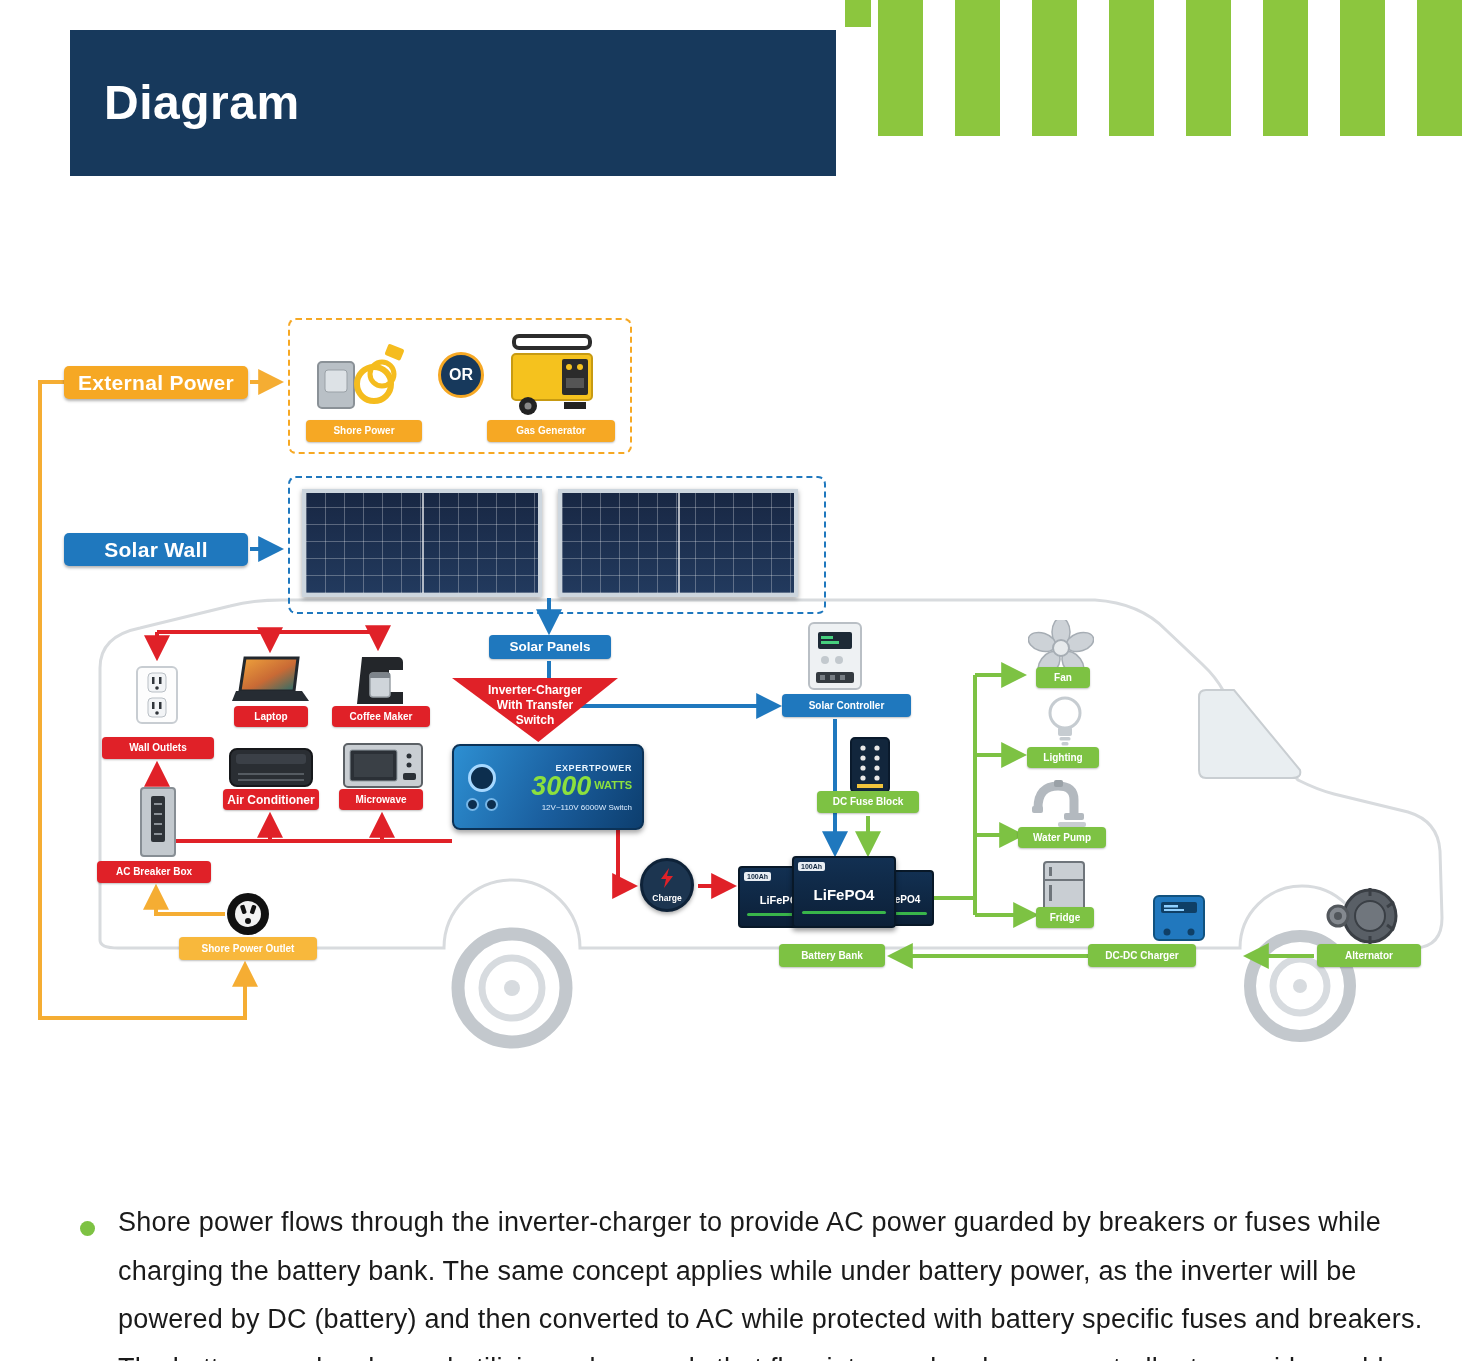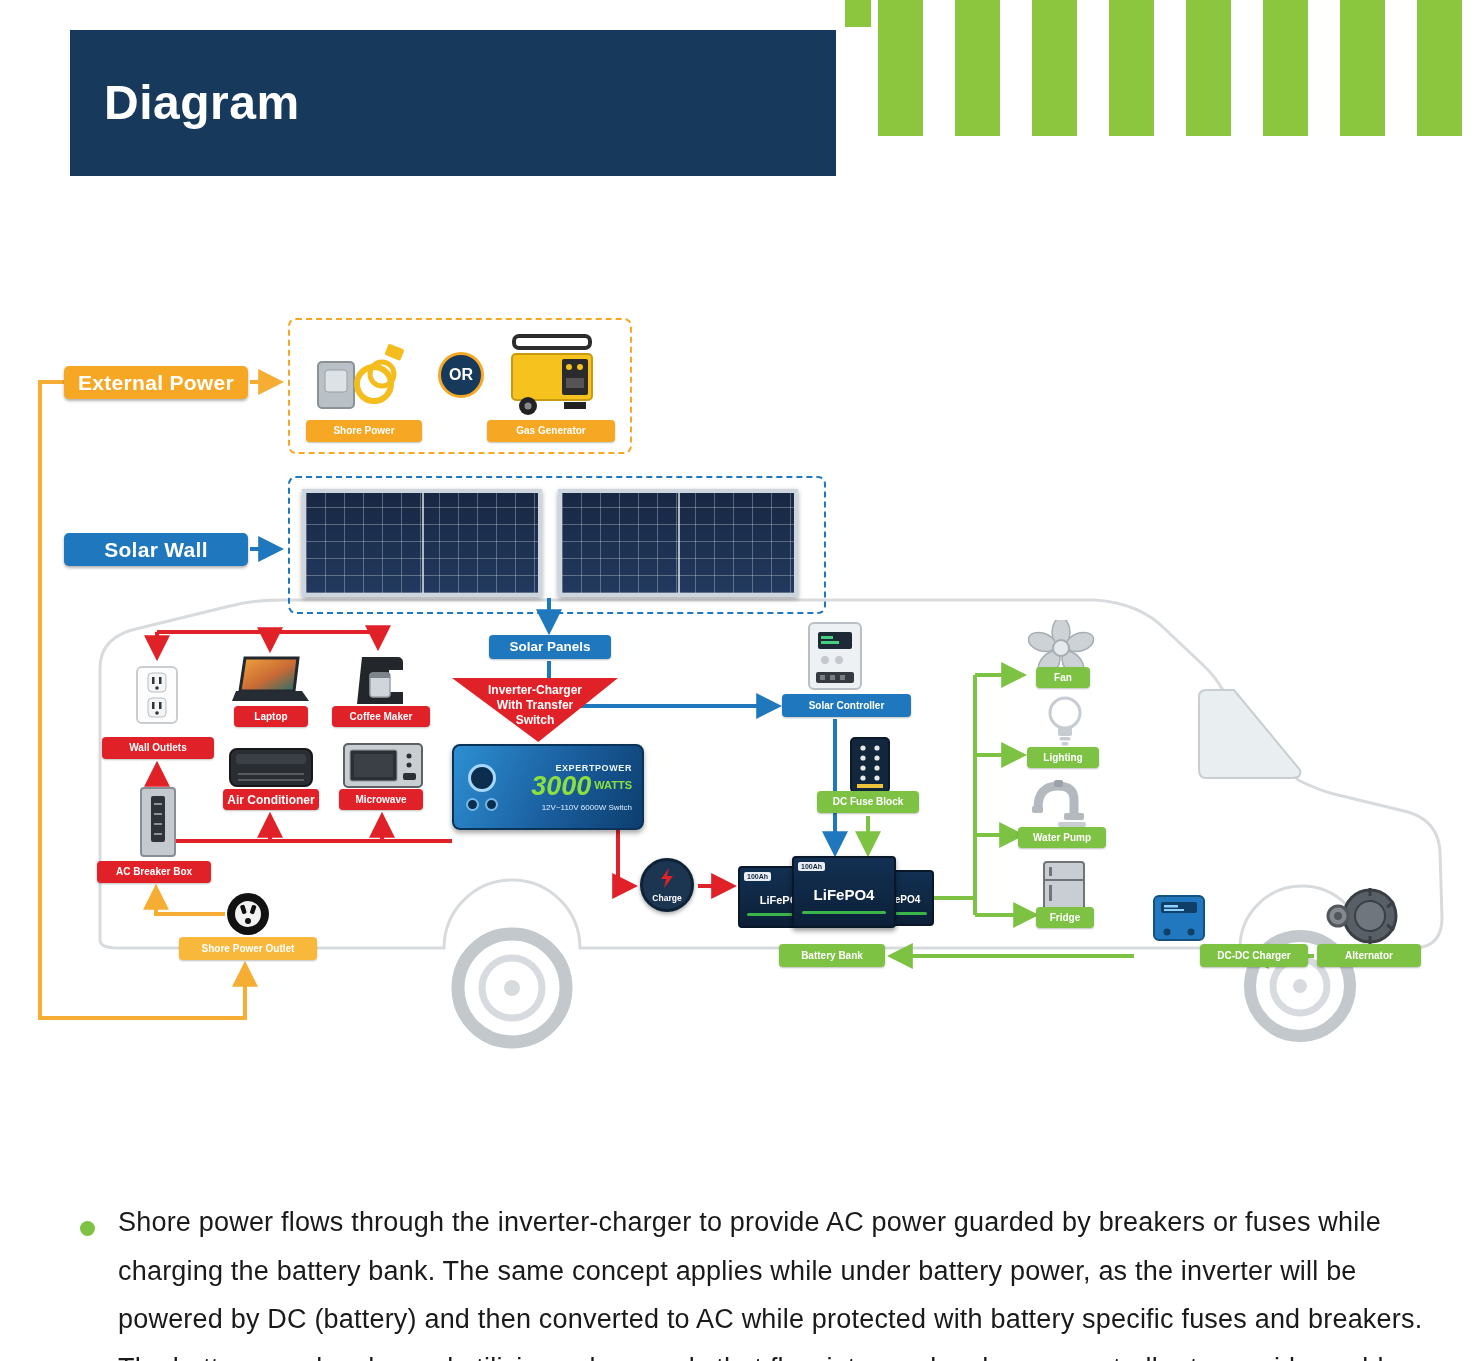--- a/index.html
+++ b/index.html
@@ -437,21 +437,21 @@
   <div class="abs icon" style="left:1152px;top:892px">
     <svg width="54" height="52">
       <rect x="2" y="4" width="50" height="44" rx="5" fill="#2178be" stroke="#11527f" stroke-width="2"></rect>
       <rect x="9" y="10" width="36" height="11" rx="2" fill="#0f3f66"></rect>
       <rect x="12" y="13" width="14" height="2.5" fill="#8fd0ff"></rect>
         <rect x="12" y="17" width="20" height="2" fill="#8fd0ff"></rect>
       <circle cx="15" cy="40" r="3.5" fill="#0f3f66"></circle>
         <circle cx="39" cy="40" r="3.5" fill="#0f3f66"></circle>
     </svg>
   </div>
-  <div class="lbl green" style="left:1200px;top:944px;width:108px;height:23px">
+  <div class="lbl green" style="left:1088px;top:944px;width:108px;height:23px">
       <span>DC-DC Charger</span>
     </div>
 
   <div class="abs icon" style="left:1326px;top:886px">
     <svg width="76" height="60">
       <circle cx="44" cy="30" r="26" fill="#595f66" stroke="#3a3f45" stroke-width="3"></circle>
       <circle cx="44" cy="30" r="15" fill="#70767d" stroke="#3a3f45" stroke-width="2"></circle>
       <g stroke="#3a3f45" stroke-width="3">
         <line x1="44" y1="2" x2="44" y2="10"></line>
           <line x1="68" y1="16" x2="61" y2="21"></line>

